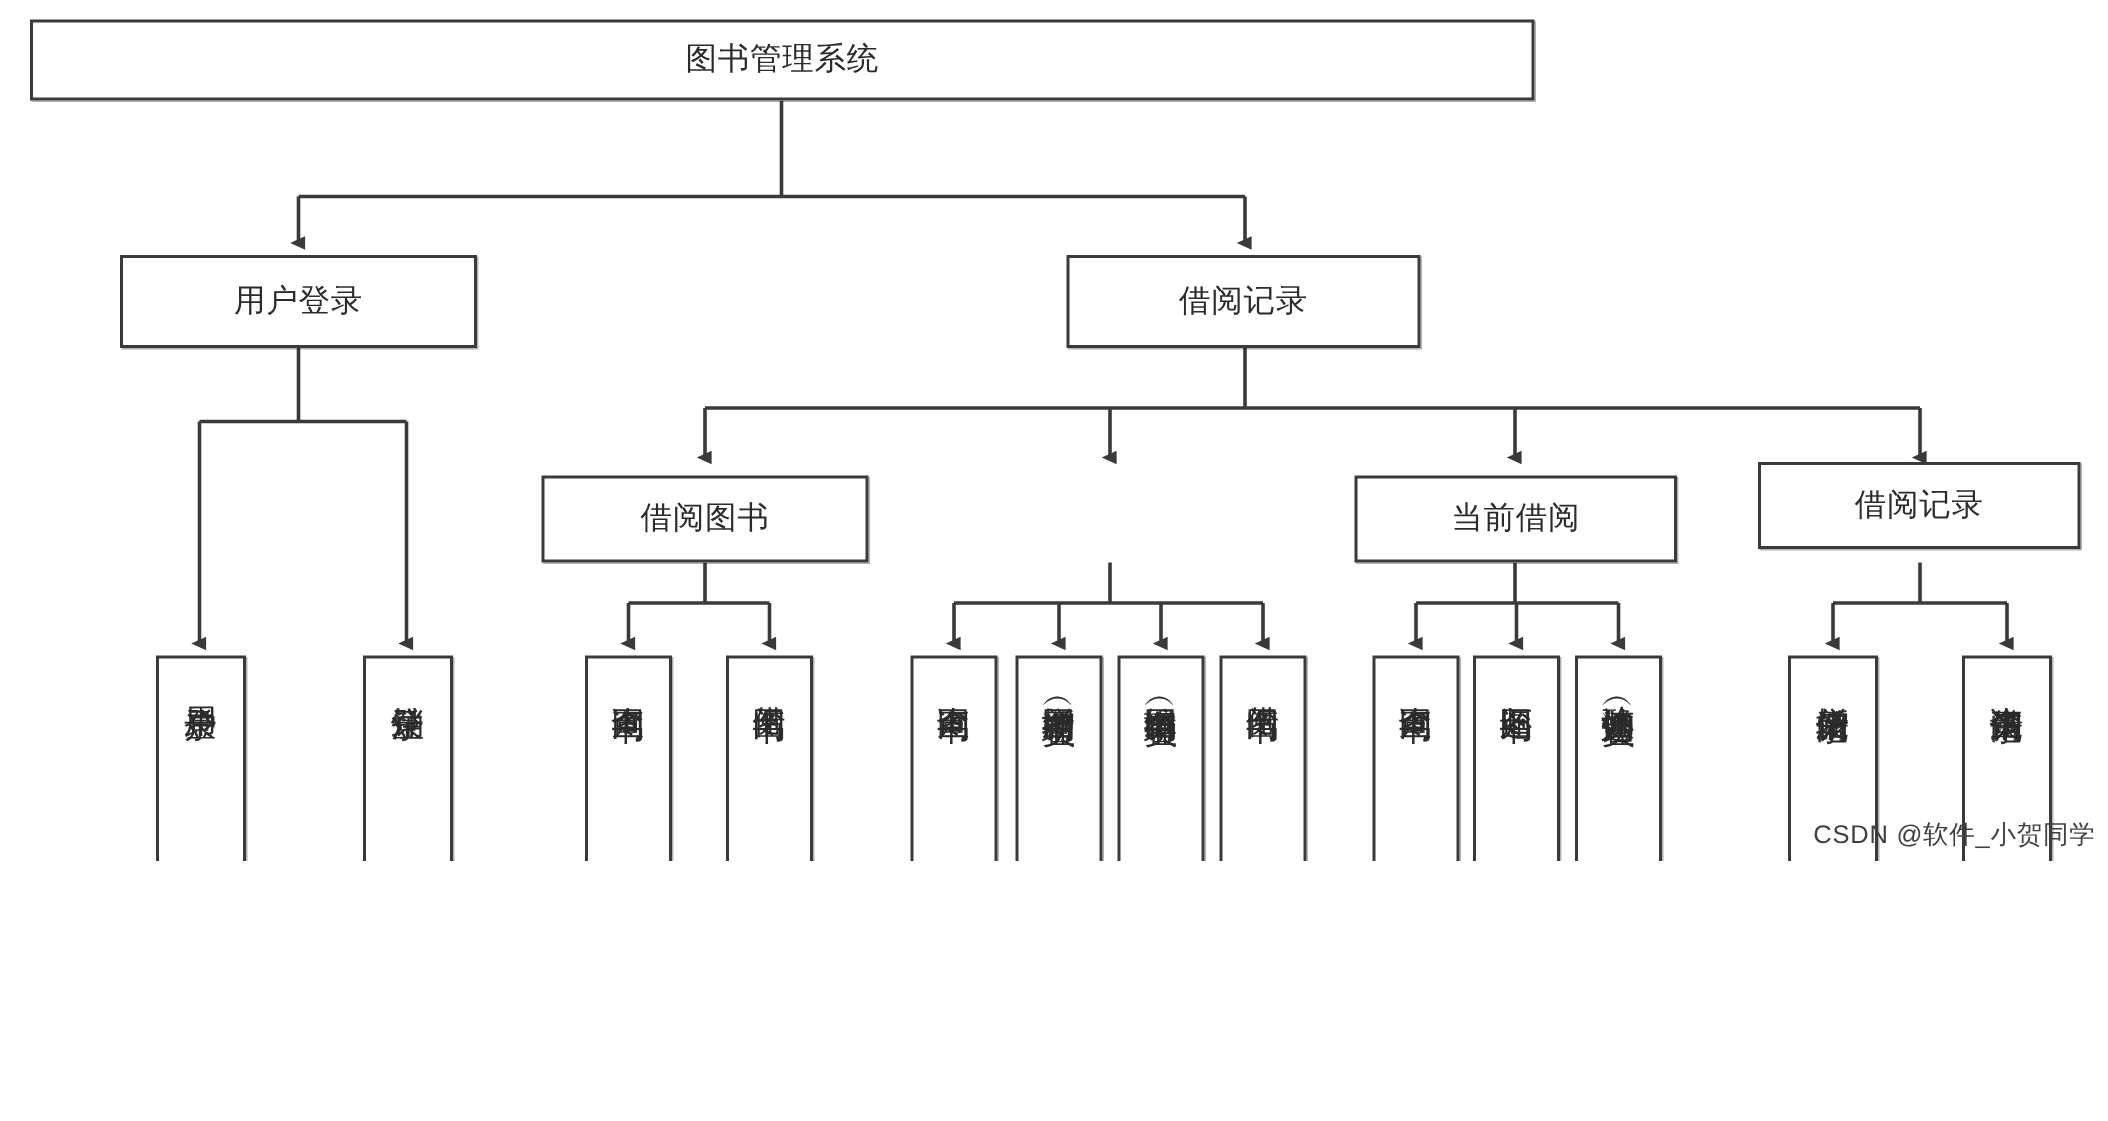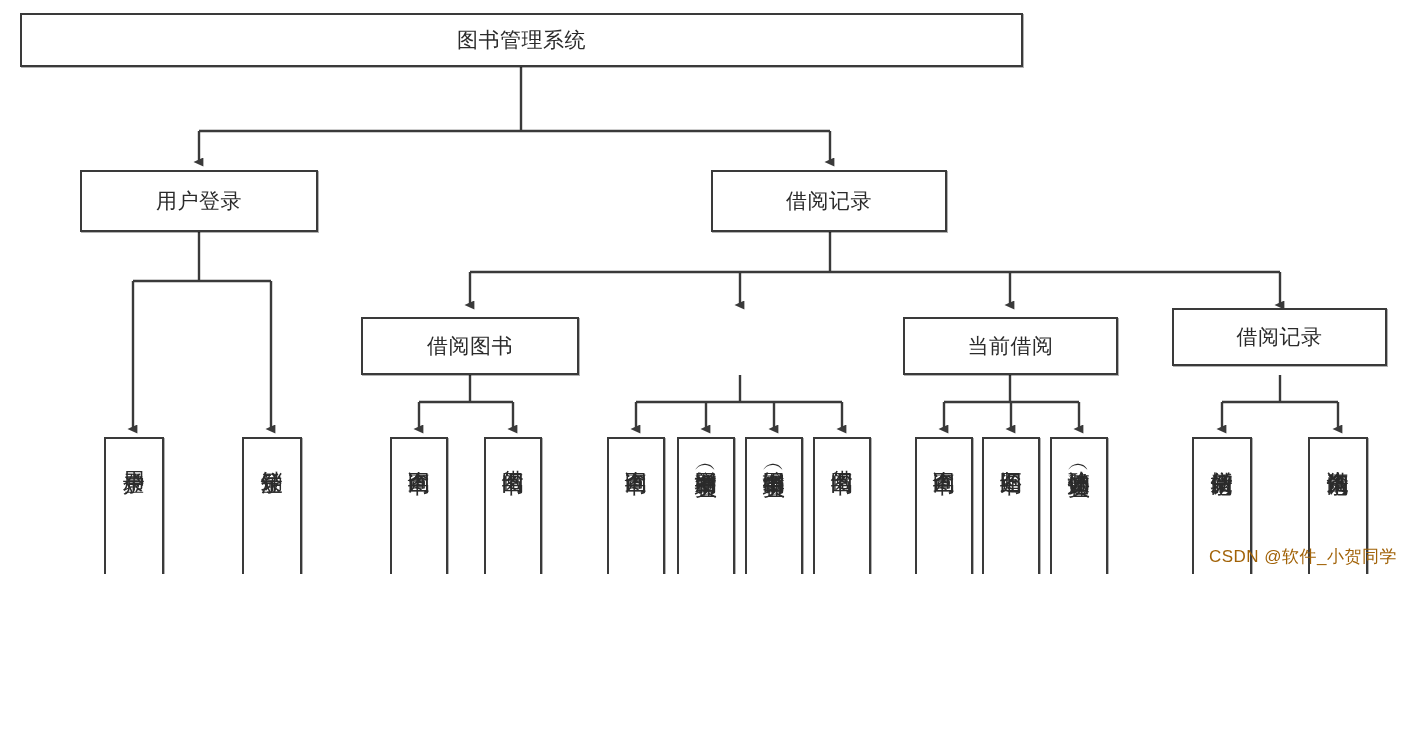--- a/index.html
+++ b/index.html
@@ -54,21 +54,21 @@
     font-size: 22px;
     line-height: 1.06;
     letter-spacing: 1px;
     white-space: normal;
   }
   #watermark {
     position: absolute;
     right: 8px;
     bottom: 6px;
     font-size: 17px;
-    color: #a16207;
+    color: #404040;
     letter-spacing: 0.5px;
     white-space: nowrap;
   }
 </style>
 </head>
 <body>
 
 <div id="canvas">
 
   <svg class="edges" viewBox="0 0 1405 747">

